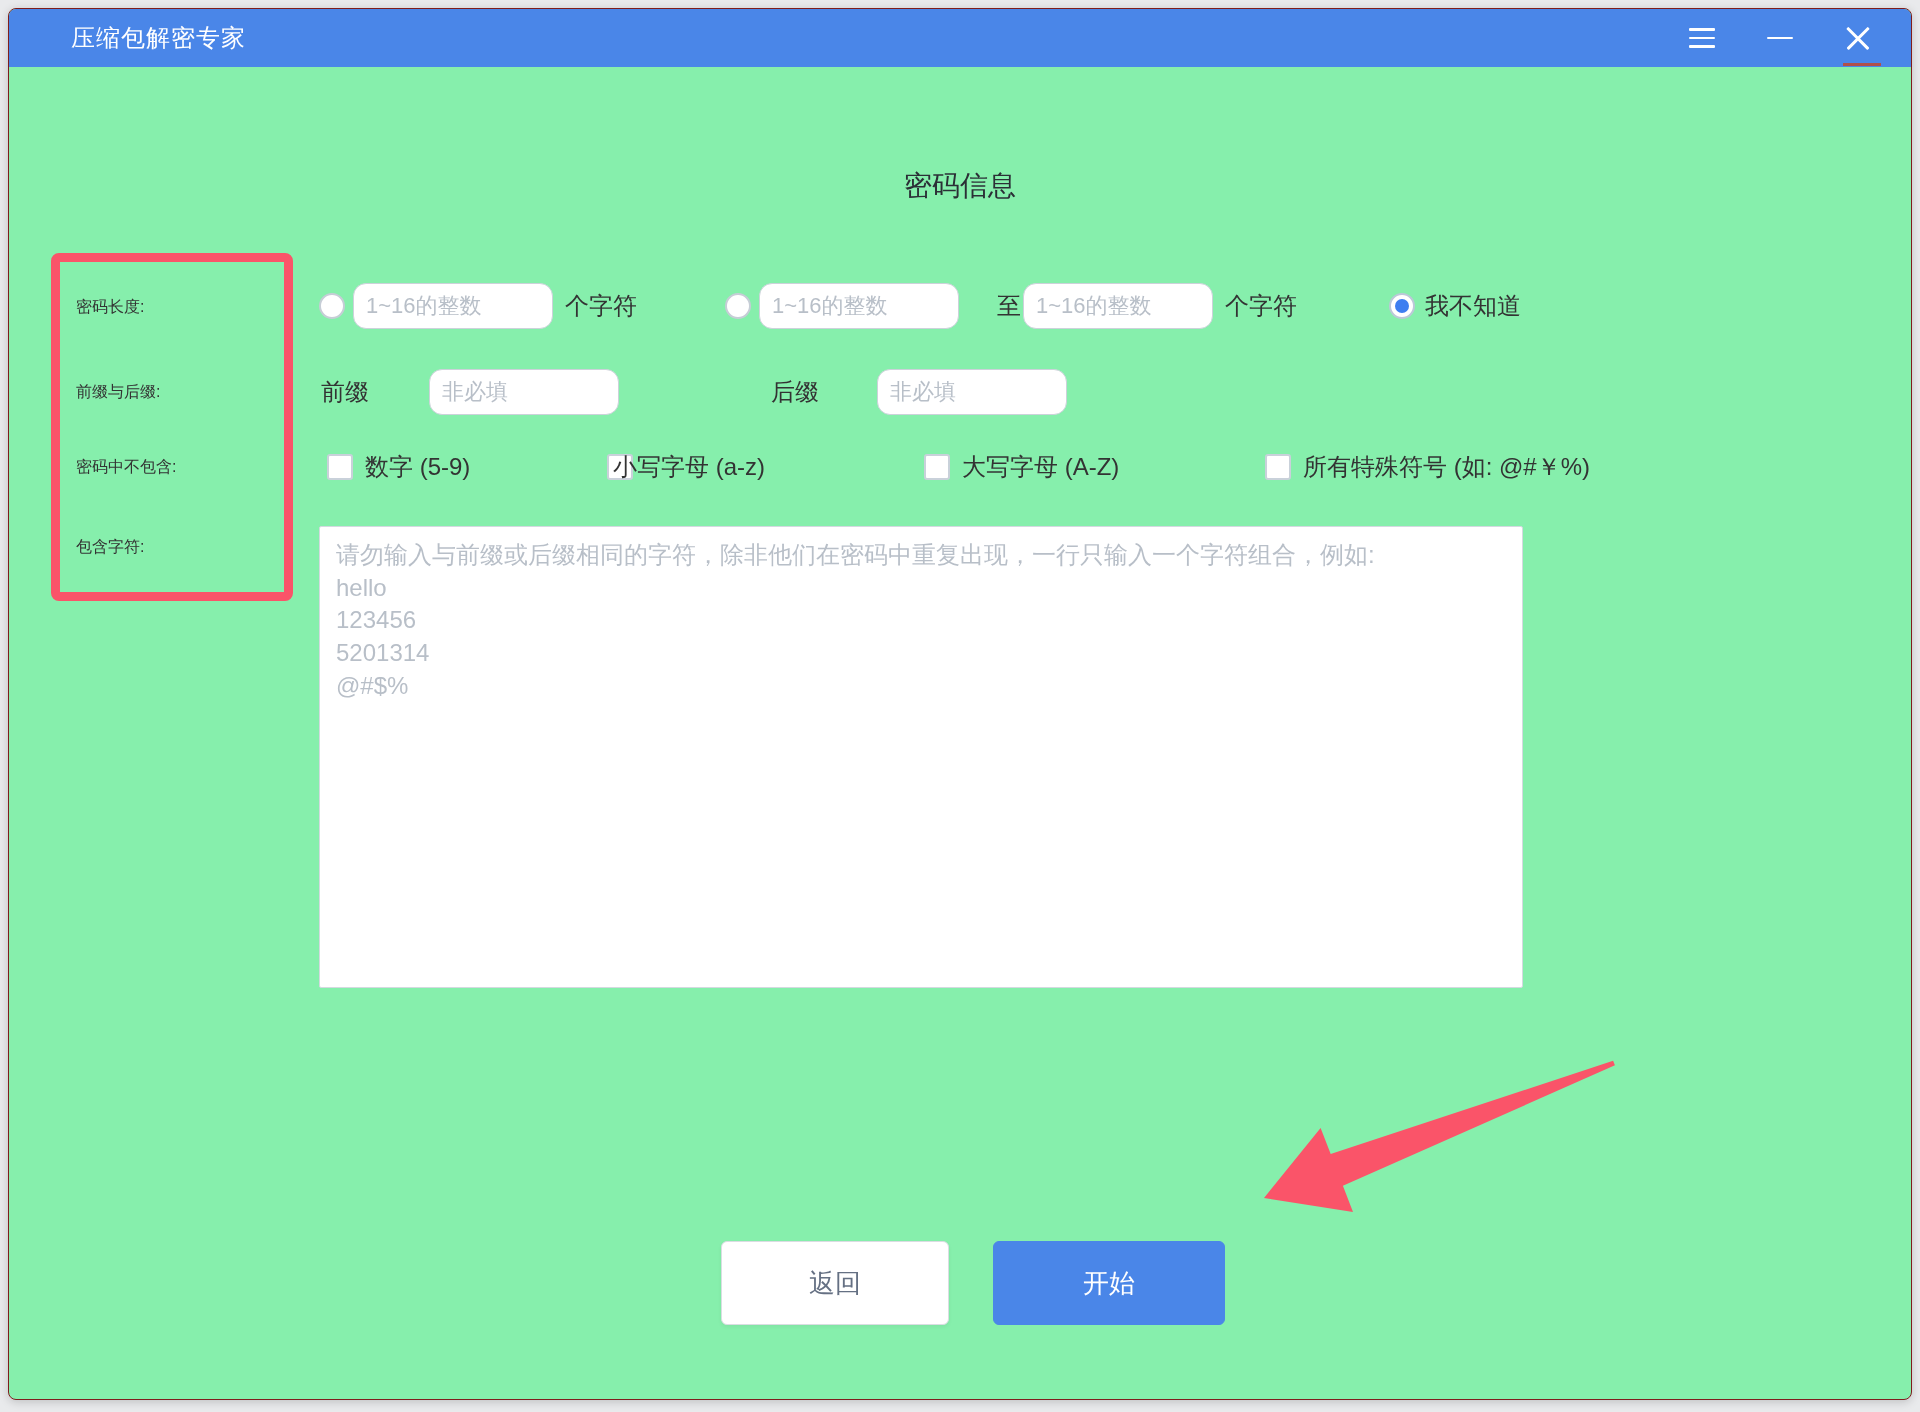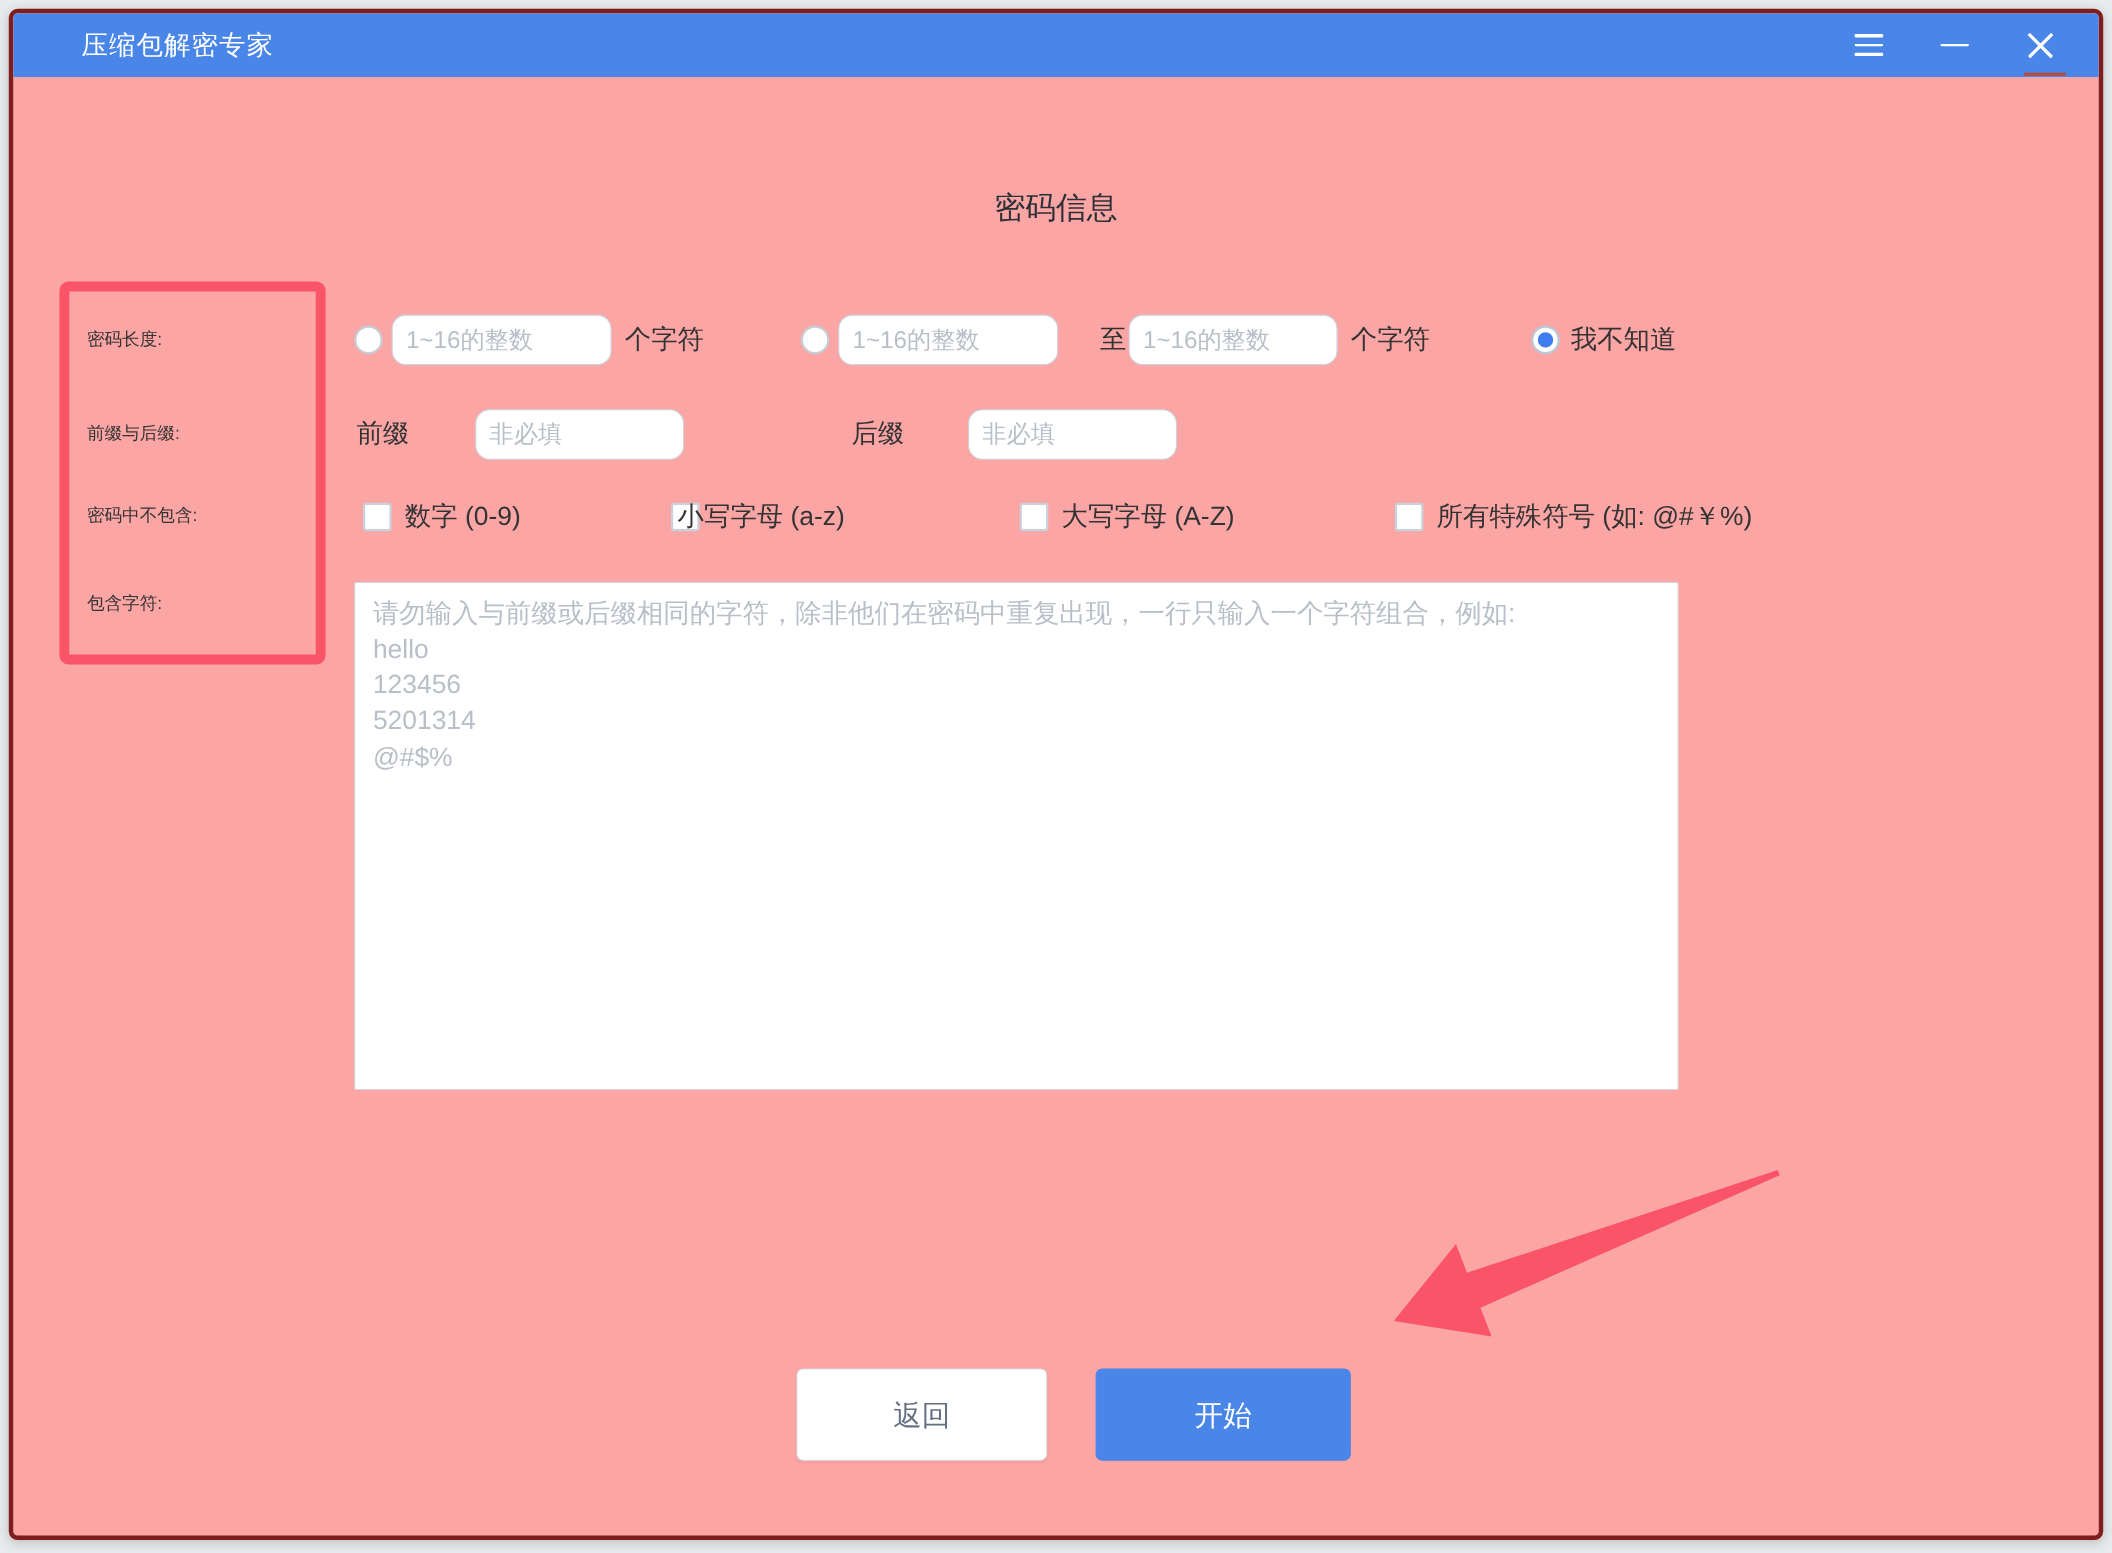--- a/index.html
+++ b/index.html
@@ -7,22 +7,22 @@
   body {
     background: #e9eaec;
     font-family: "Liberation Sans", "DejaVu Sans", sans-serif;
     position: relative;
     overflow: hidden;
   }
   .window {
     position: absolute;
     left: 8px; top: 8px;
     width: 1904px; height: 1392px;
-    background: #fca5a5;
-    border: 4px solid #7f1d1d;
+    background: #86efac;
+    border: 1px solid #7f1d1d;
     border-radius: 8px;
     box-shadow: 0 2px 10px rgba(0,0,0,0.18);
     overflow: hidden;
   }
   
   .titlebar {
     position: absolute;
     left: 0; top: 0; right: 0; height: 58px;
     background: #4a86e8;
     display: flex;
@@ -237,21 +237,21 @@
   <div class="ftext r1-unknown">我不知道</div>
 
   <div class="flabel lbl-affix">前缀与后缀:</div>
   <div class="ftext r2-prefix-lbl">前缀</div>
   <input class="tinput r2-prefix-in" placeholder="非必填" style="">
   <div class="ftext r2-suffix-lbl">后缀</div>
   <input class="tinput r2-suffix-in" placeholder="非必填" style="">
 
   <div class="flabel lbl-exclude">密码中不包含:</div>
   <div class="checkbox r3-cb1"></div>
-  <div class="ftext r3-l1">数字 (0-9)</div>
+  <div class="ftext r3-l1">数字 (5-9)</div>
   <div class="checkbox r3-cb2"></div>
   <div class="ftext r3-l2">小写字母 (a-z)</div>
   <div class="checkbox r3-cb3"></div>
   <div class="ftext r3-l3">大写字母 (A-Z)</div>
   <div class="checkbox r3-cb4"></div>
   <div class="ftext r3-l4">所有特殊符号 (如: @#￥%)</div>
 
   <div class="flabel lbl-include">包含字符:</div>
   <textarea class="include-textarea" placeholder="请勿输入与前缀或后缀相同的字符，除非他们在密码中重复出现，一行只输入一个字符组合，例如:
 hello

